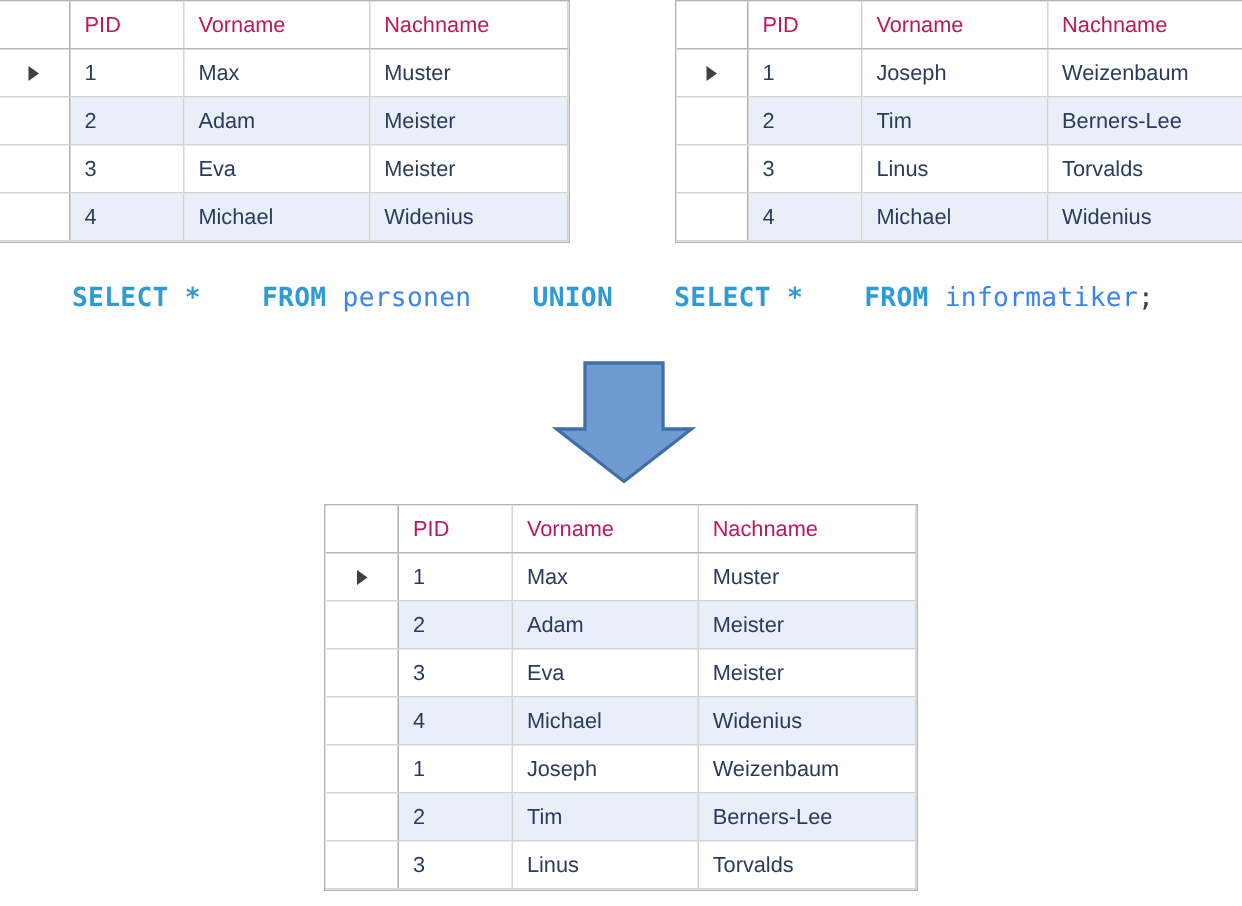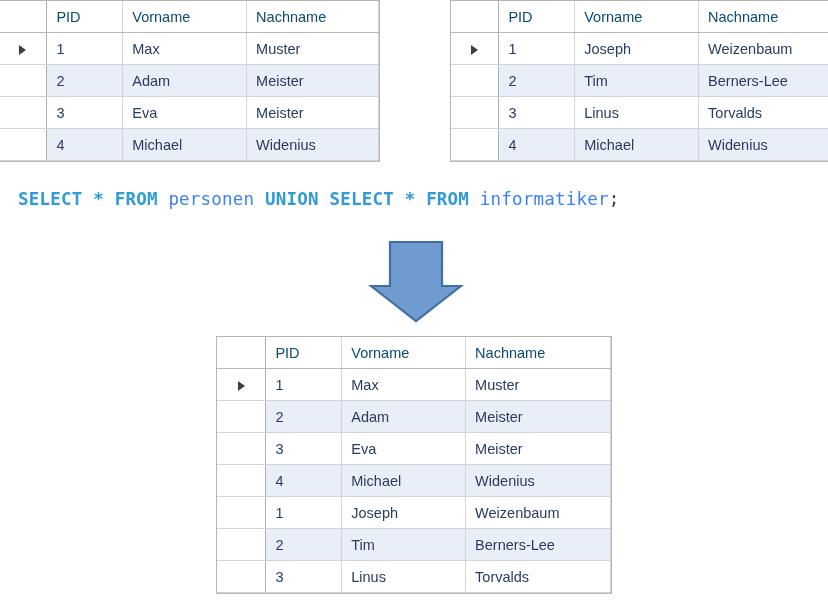--- a/index.html
+++ b/index.html
@@ -33,21 +33,21 @@
     height: 31px;
     border-right: 1px solid #d4d4d4;
     border-bottom: 1px solid #d4d4d4;
     white-space: nowrap;
     overflow: hidden;
     color: #2a3b5e;
   }
   .grid tr.head th {
     border-bottom: 1px solid #b8b8b8;
     background: #ffffff;
-    color: #0c4a6e;
+    color: #be185d;
     height: 31px;
     padding-left: 9px;
   }
   .grid tr.head th.selcol {
     padding-left: 0;
   }
   .grid td {
     padding-left: 9px;
   }
   .grid td.selcol, .grid th.selcol {
@@ -110,20 +110,21 @@
     left: 18px;
     top: 189px;
     font-family: "DejaVu Sans Mono", "Liberation Mono", monospace;
     font-size: 17.5px;
     letter-spacing: 0.2px;
     white-space: nowrap;
   }
   #sql-line .kw {
     color: #2e9bd6;
     font-weight: bold;
+    margin-left: 30px;
   }
   #sql-line .star {
     color: #2e9bd6;
     font-weight: bold;
   }
   #sql-line .ident {
     color: #3b82f6;
   }
   #sql-line .punct {
     color: #3b3b3b;

